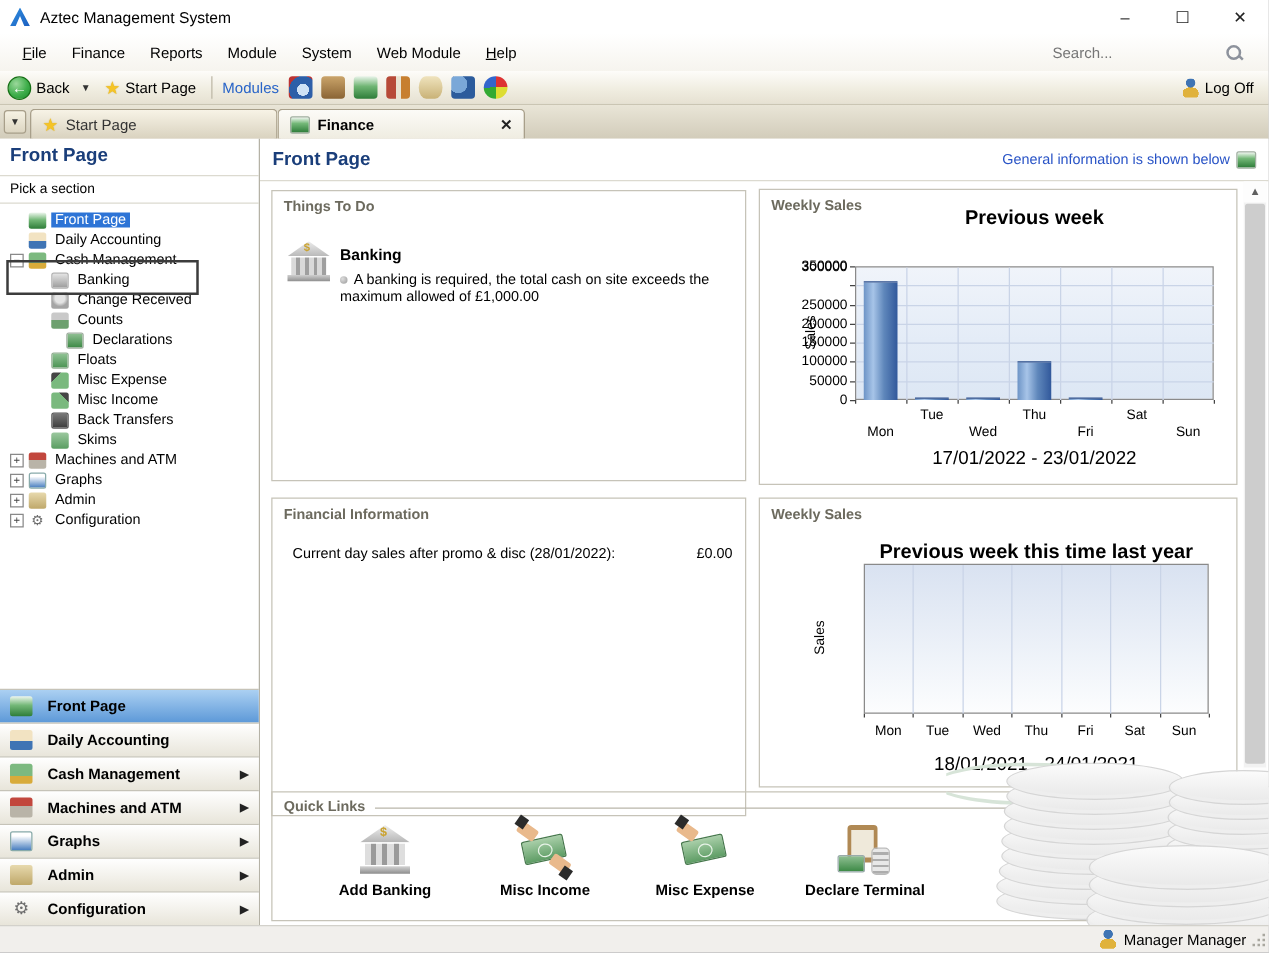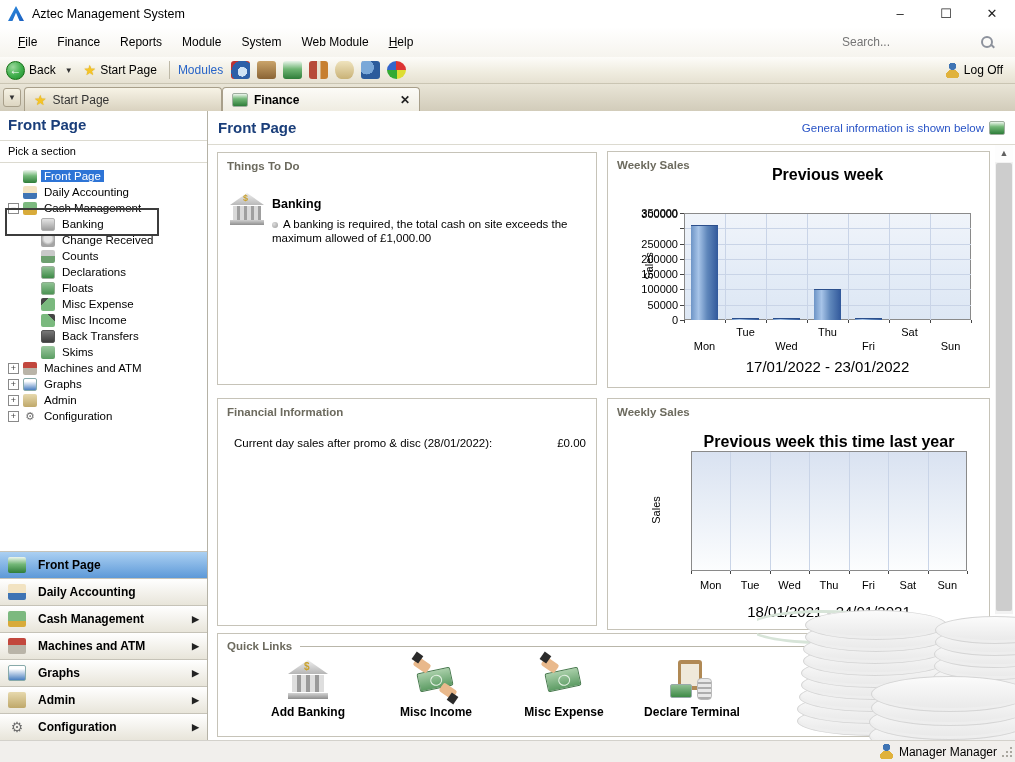--- a/index.html
+++ b/index.html
@@ -311,21 +311,21 @@
         <div class="trow" style="padding-left: 26px;">
           <span class="tspacer"></span>
           <span class="ticon i-coins"></span>
           <span class="tlabel">Change Received</span>
         </div>
         <div class="trow" style="padding-left: 26px;">
           <span class="tspacer"></span>
           <span class="ticon i-calc"></span>
           <span class="tlabel">Counts</span>
         </div>
-        <div class="trow" style="padding-left: 26px; text-align: right;">
+        <div class="trow" style="padding-left: 38px; text-align: right;">
           <span class="tspacer"></span>
           <span class="ticon i-decl"></span>
           <span class="tlabel">Declarations</span>
         </div>
         <div class="trow" style="padding-left: 26px;">
           <span class="tspacer"></span>
           <span class="ticon i-floats"></span>
           <span class="tlabel">Floats</span>
         </div>
         <div class="trow" style="padding-left: 26px;">
@@ -481,21 +481,21 @@
             <div class="c-xlab" style="left: 115.5px; top: 174px; width: 44px;">Tue</div>
             <div class="c-xlab" style="left: 156.5px; top: 188px; width: 44px;">Wed</div>
             <div class="c-xlab" style="left: 197.5px; top: 174px; width: 44px;">Thu</div>
             <div class="c-xlab" style="left: 238.5px; top: 188px; width: 44px;">Fri</div>
             <div class="c-xlab" style="left: 279.5px; top: 174px; width: 44px;">Sat</div>
             <div class="c-xlab" style="left: 320.5px; top: 188px; width: 44px;">Sun</div>
             <div class="c-date" style="left: 76px; top: 206px; width: 287px;">17/01/2022 - 23/01/2022</div>
           </div>
       </div>
 
-      <div class="panel" style="left:9px;top:253px;width:380px;height:228px;">
+      <div class="panel" style="left:9px;top:253px;width:380px;height:255px;">
         <div class="panel-h">Financial Information</div>
         <div class="fin-row">
           <span>Current day sales after promo &amp; disc (28/01/2022):</span>
           <span>£0.00</span>
         </div>
       </div>
 
       <div class="panel" style="left:399px;top:253px;width:383px;height:232px;">
         <div class="panel-h">Weekly Sales</div>
         <div class="chart" id="chart2">

